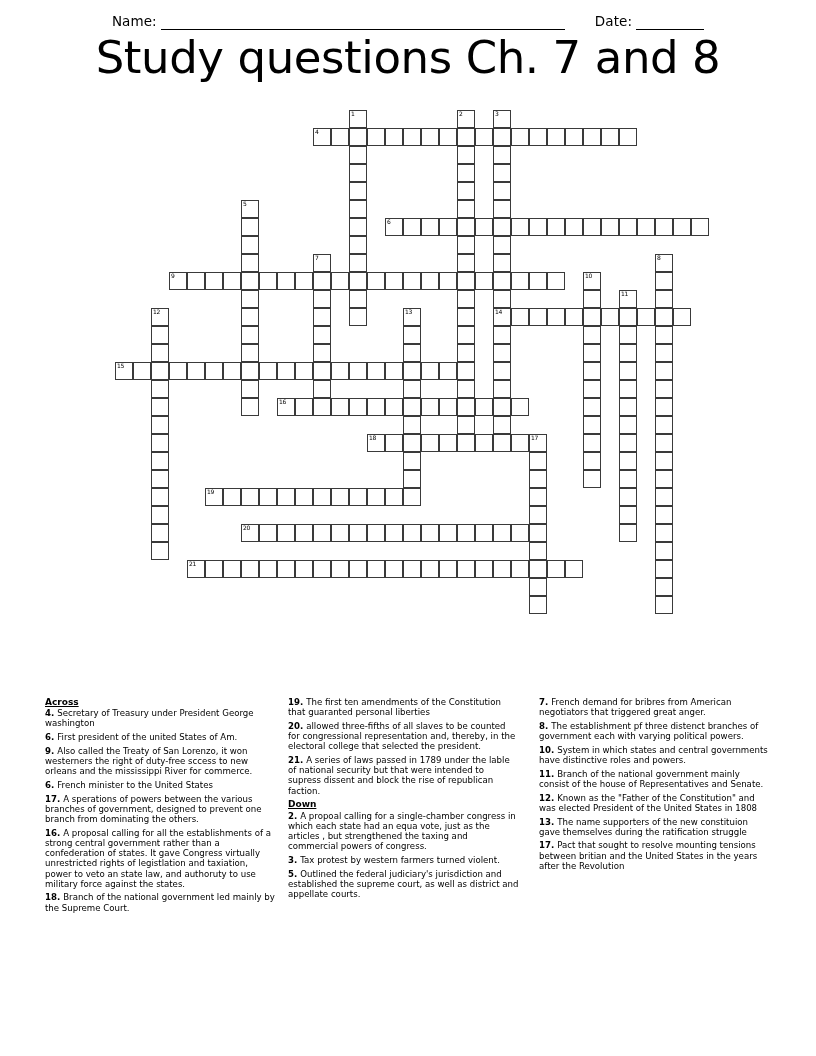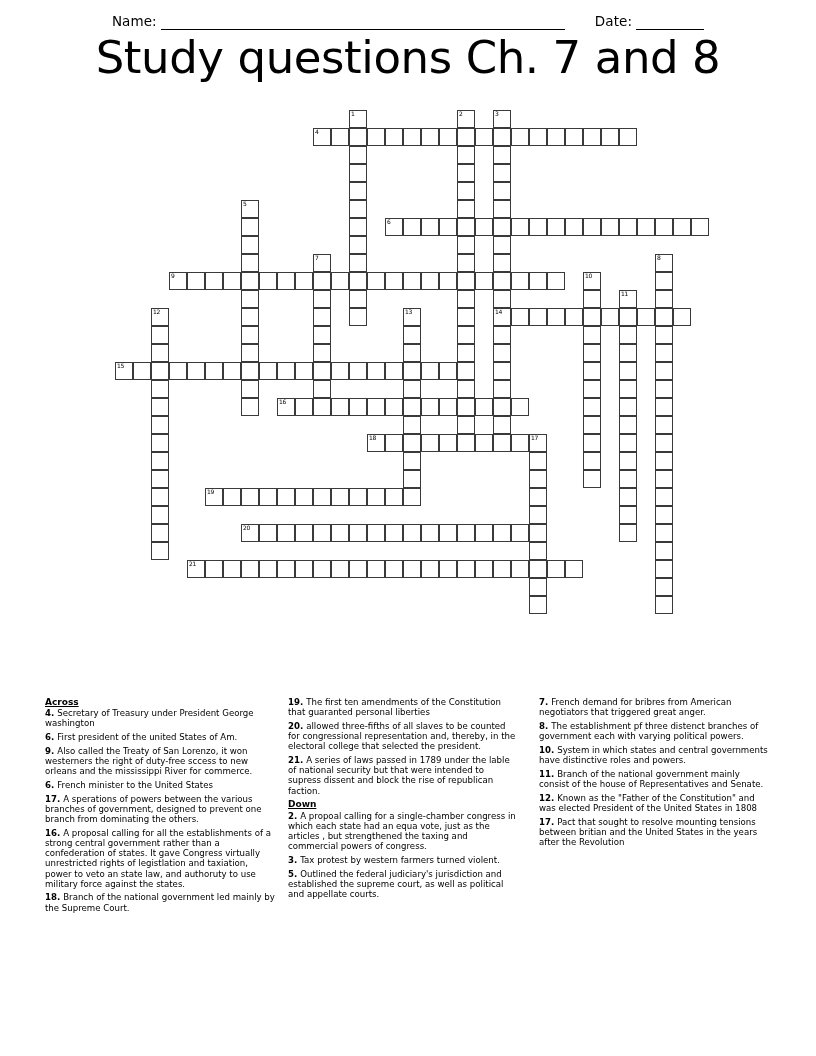--- a/index.html
+++ b/index.html
@@ -463,23 +463,24 @@
       <div class="clue"><span class="clue-num">16. </span><span>A proposal calling for all the establishments of a strong central government rather than a confederation of states. It gave Congress virtually unrestricted rights of legistlation and taxiation, power to veto an state law, and authoruty to use military force against the states.</span></div>
       <div class="clue"><span class="clue-num">18. </span><span>Branch of the national government led mainly by the Supreme Court.</span></div>
     </div>
   <div class="clue-col" id="clue-col-2">
       <div class="clue"><span class="clue-num">19. </span><span>The first ten amendments of the Constitution that guaranted personal liberties</span></div>
       <div class="clue"><span class="clue-num">20. </span><span>allowed three-fifths of all slaves to be counted for congressional representation and, thereby, in the electoral college that selected the president.</span></div>
       <div class="clue"><span class="clue-num">21. </span><span>A series of laws passed in 1789 under the lable of national security but that were intended to supress dissent and block the rise of republican faction.</span></div>
       <span class="clue-heading">Down</span>
       <div class="clue"><span class="clue-num">2. </span><span>A propoal calling for a single-chamber congress in which each state had an equa vote, just as the articles , but strengthened the taxing and commercial powers of congress.</span></div>
       <div class="clue"><span class="clue-num">3. </span><span>Tax protest by western farmers turned violent.</span></div>
-      <div class="clue"><span class="clue-num">5. </span><span>Outlined the federal judiciary's jurisdiction and established the supreme court, as well as political and appellate courts.</span></div>
+      <div class="clue"><span class="clue-num">5. </span><span>Outlined the federal judiciary's jurisdiction and established the supreme court, as well as district and appellate courts.</span></div>
     </div>
   <div class="clue-col" id="clue-col-3">
       <div class="clue"><span class="clue-num">7. </span><span>French demand for bribres from American negotiators that triggered great anger.</span></div>
       <div class="clue"><span class="clue-num">8. </span><span>The establishment pf three distenct branches of government each with varying political powers.</span></div>
       <div class="clue"><span class="clue-num">10. </span><span>System in which states and central governments have distinctive roles and powers.</span></div>
       <div class="clue"><span class="clue-num">11. </span><span>Branch of the national government mainly consist of the house of Representatives and Senate.</span></div>
       <div class="clue"><span class="clue-num">12. </span><span>Known as the "Father of the Constitution" and was elected President of the United States in 1808</span></div>
+      <div class="clue"><span class="clue-num">13. </span><span>The name supporters of the new constituion gave themselves during the ratification struggle</span></div>
       <div class="clue"><span class="clue-num">17. </span><span>Pact that sought to resolve mounting tensions between britian and the United States in the years after the Revolution</span></div>
     </div>
 </div>
 
 </body></html>

